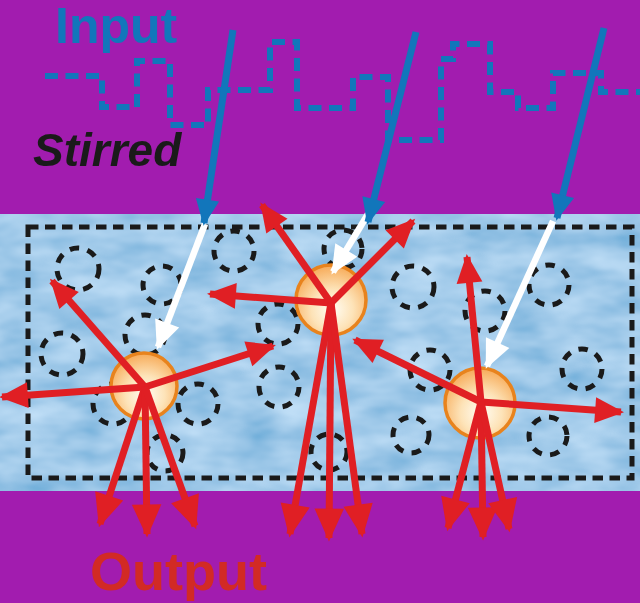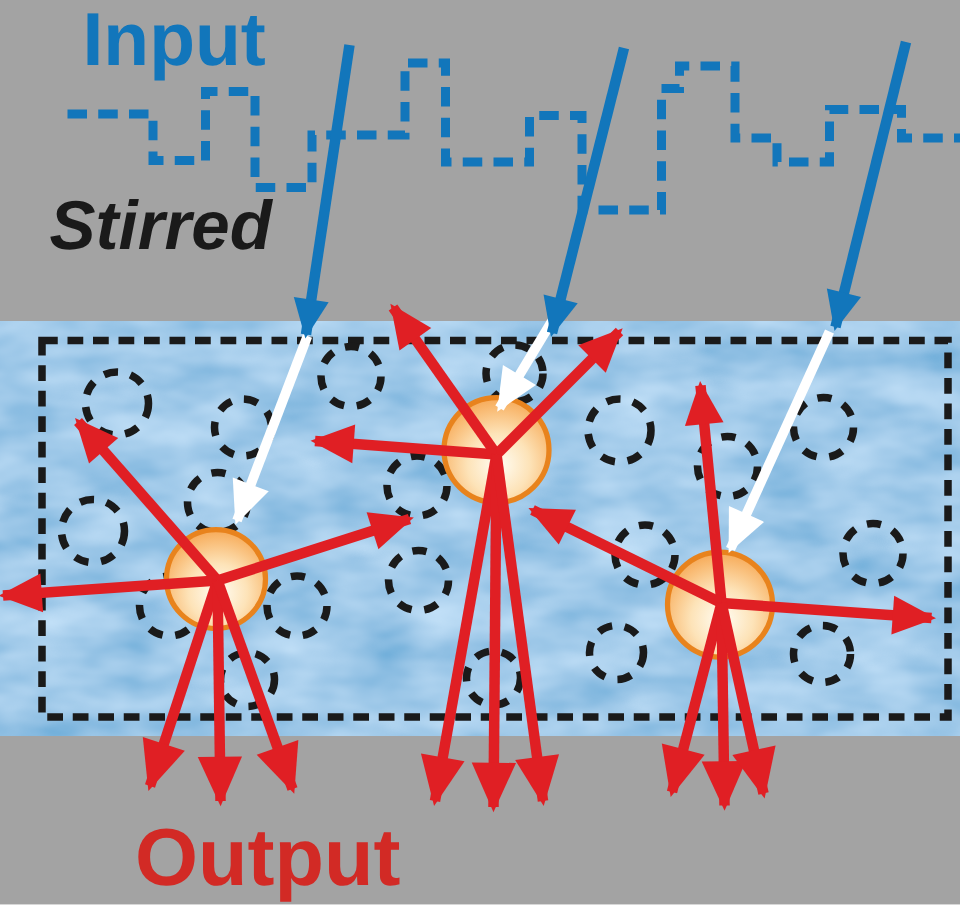--- a/index.html
+++ b/index.html
@@ -1,16 +1,16 @@
 <!DOCTYPE html>
 <html><head>
 <meta charset="utf-8">
 <style>
   html,body{margin:0;padding:0;background:#ffffff;}
-  .stage{position:relative;width:640px;height:603px;background:#a3a3a3;overflow:hidden;
+  .stage{position:relative;width:640px;height:603px;background:#a21caf;overflow:hidden;
          font-family:"Liberation Sans", sans-serif;}
   svg{display:block;}
   text{font-family:"Liberation Sans", sans-serif;}
 </style>
 </head>
 <body>
 
 <div class="stage">
   <svg width="640" height="603" viewBox="0 0 640 603">
     <defs>

